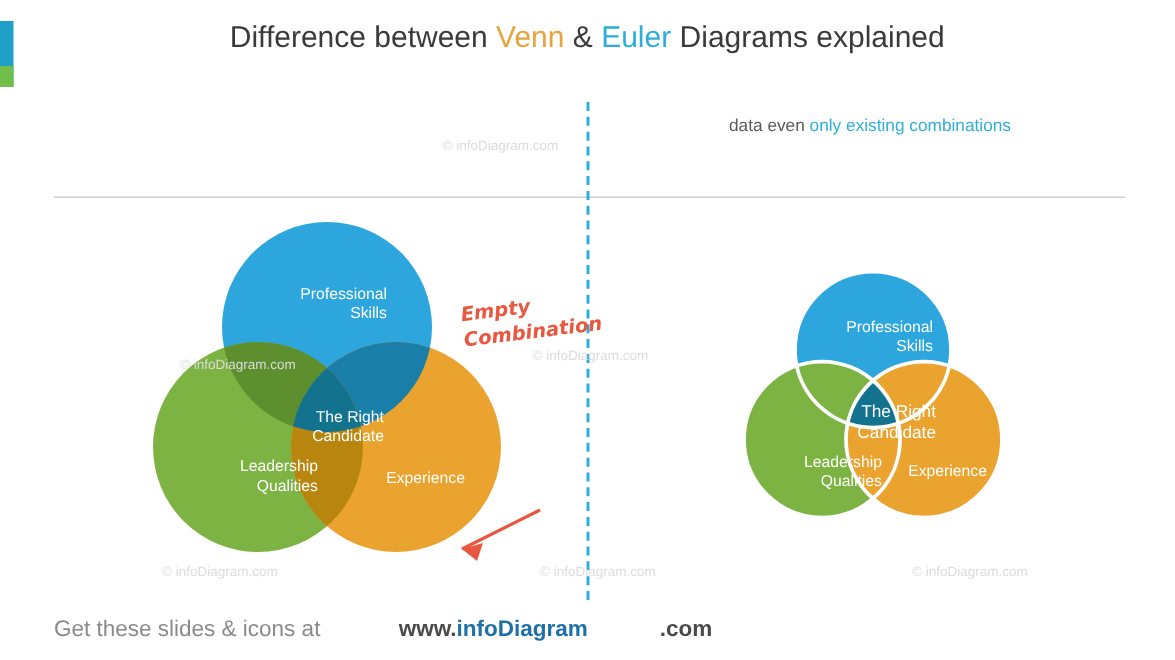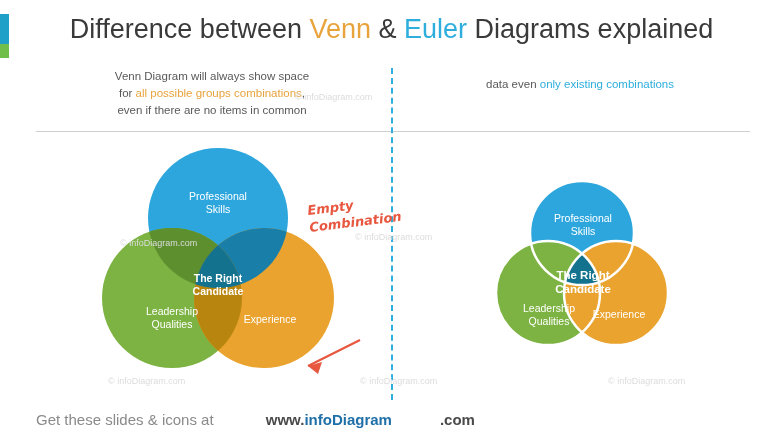--- a/index.html
+++ b/index.html
@@ -35,21 +35,21 @@
     height: 14px;
     background: #6fbf4a;
   }
   
   .title {
     position: absolute;
     top: 14px;
     left: 0;
     width: 783px;
     text-align: center;
-    font-size: 27px;
+    font-size: 20px;
     color: #3a3a3a;
     font-weight: normal;
     letter-spacing: 0px;
     white-space: nowrap;
   }
   .title .venn { color: #e8a33d; }
   .title .euler { color: #2eaedd; }
 
   
   .caption {
@@ -104,25 +104,25 @@
     left: 460px;
     top: 180px;
     width: 280px;
     height: 200px;
   }
   .lbl {
     position: absolute;
     color: #ffffff;
     font-size: 10.5px;
     line-height: 13px;
-    text-align: center;
+    text-align: right;
     pointer-events: none;
   }
   .lbl-strong {
-    font-weight: bold;
+    font-weight: normal;
   }
 
   
   .empty-comb {
     position: absolute;
     left: 308px;
     top: 196px;
     width: 100px;
     font-family: "DejaVu Sans", sans-serif;
     font-size: 13px;
@@ -158,25 +158,20 @@
 
 <div class="slide">
 
   <div class="accent-bar"></div>
   <div class="accent-bar2"></div>
 
   <div class="title">
     <span>Difference between </span><span class="venn">Venn</span><span> &amp; </span><span class="euler">Euler</span><span> Diagrams explained</span>
   </div>
 
-  <div class="caption caption-left">
-    <div>Venn Diagram will always show space</div>
-    <div><span>for </span><span class="hl-orange">all possible groups combinations</span><span>,</span></div>
-    <div>even if there  are no items in common</div>
-  </div>
 
   <div class="caption caption-right">
     <div><span>data even </span><span class="hl-blue">only existing combinations</span></div>
   </div>
 
   <div class="hdivider"></div>
   <div class="vdivider"></div>
 
   <div class="venn-area">
     <svg width="330" height="260" viewBox="0 0 330 260">

